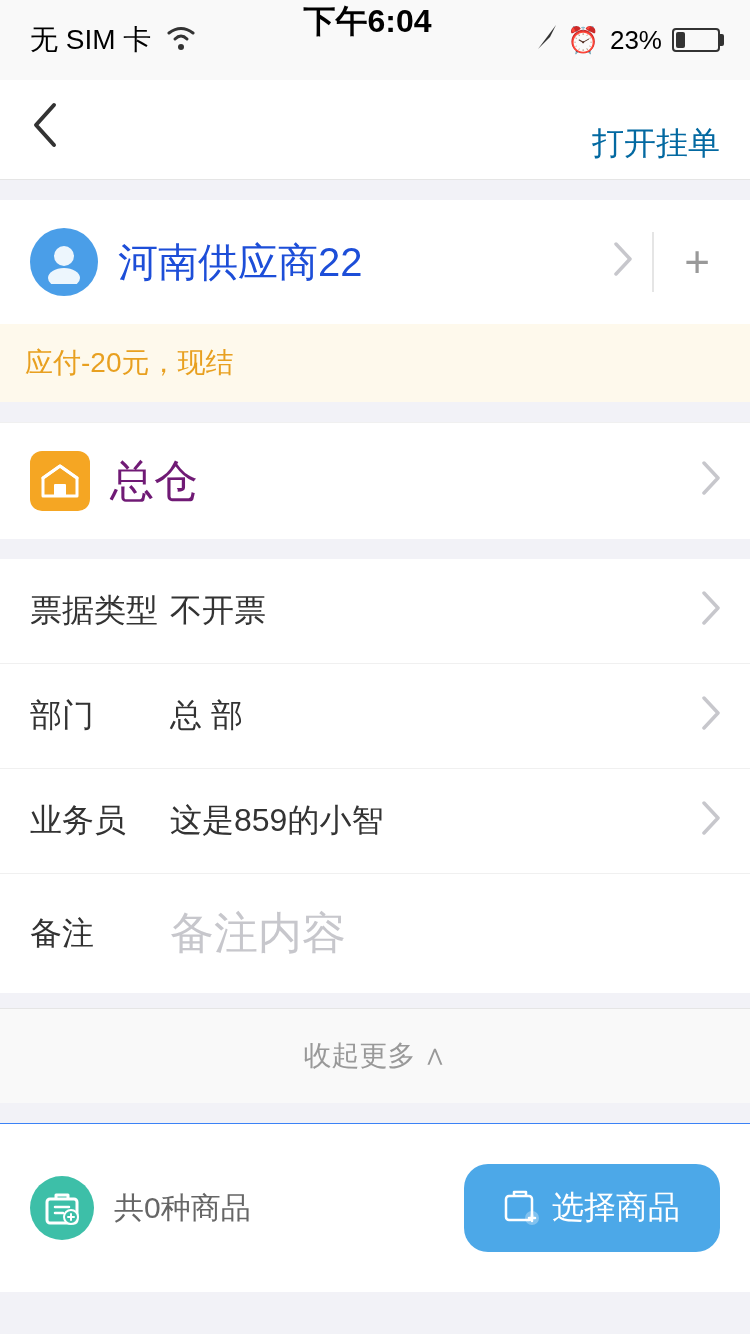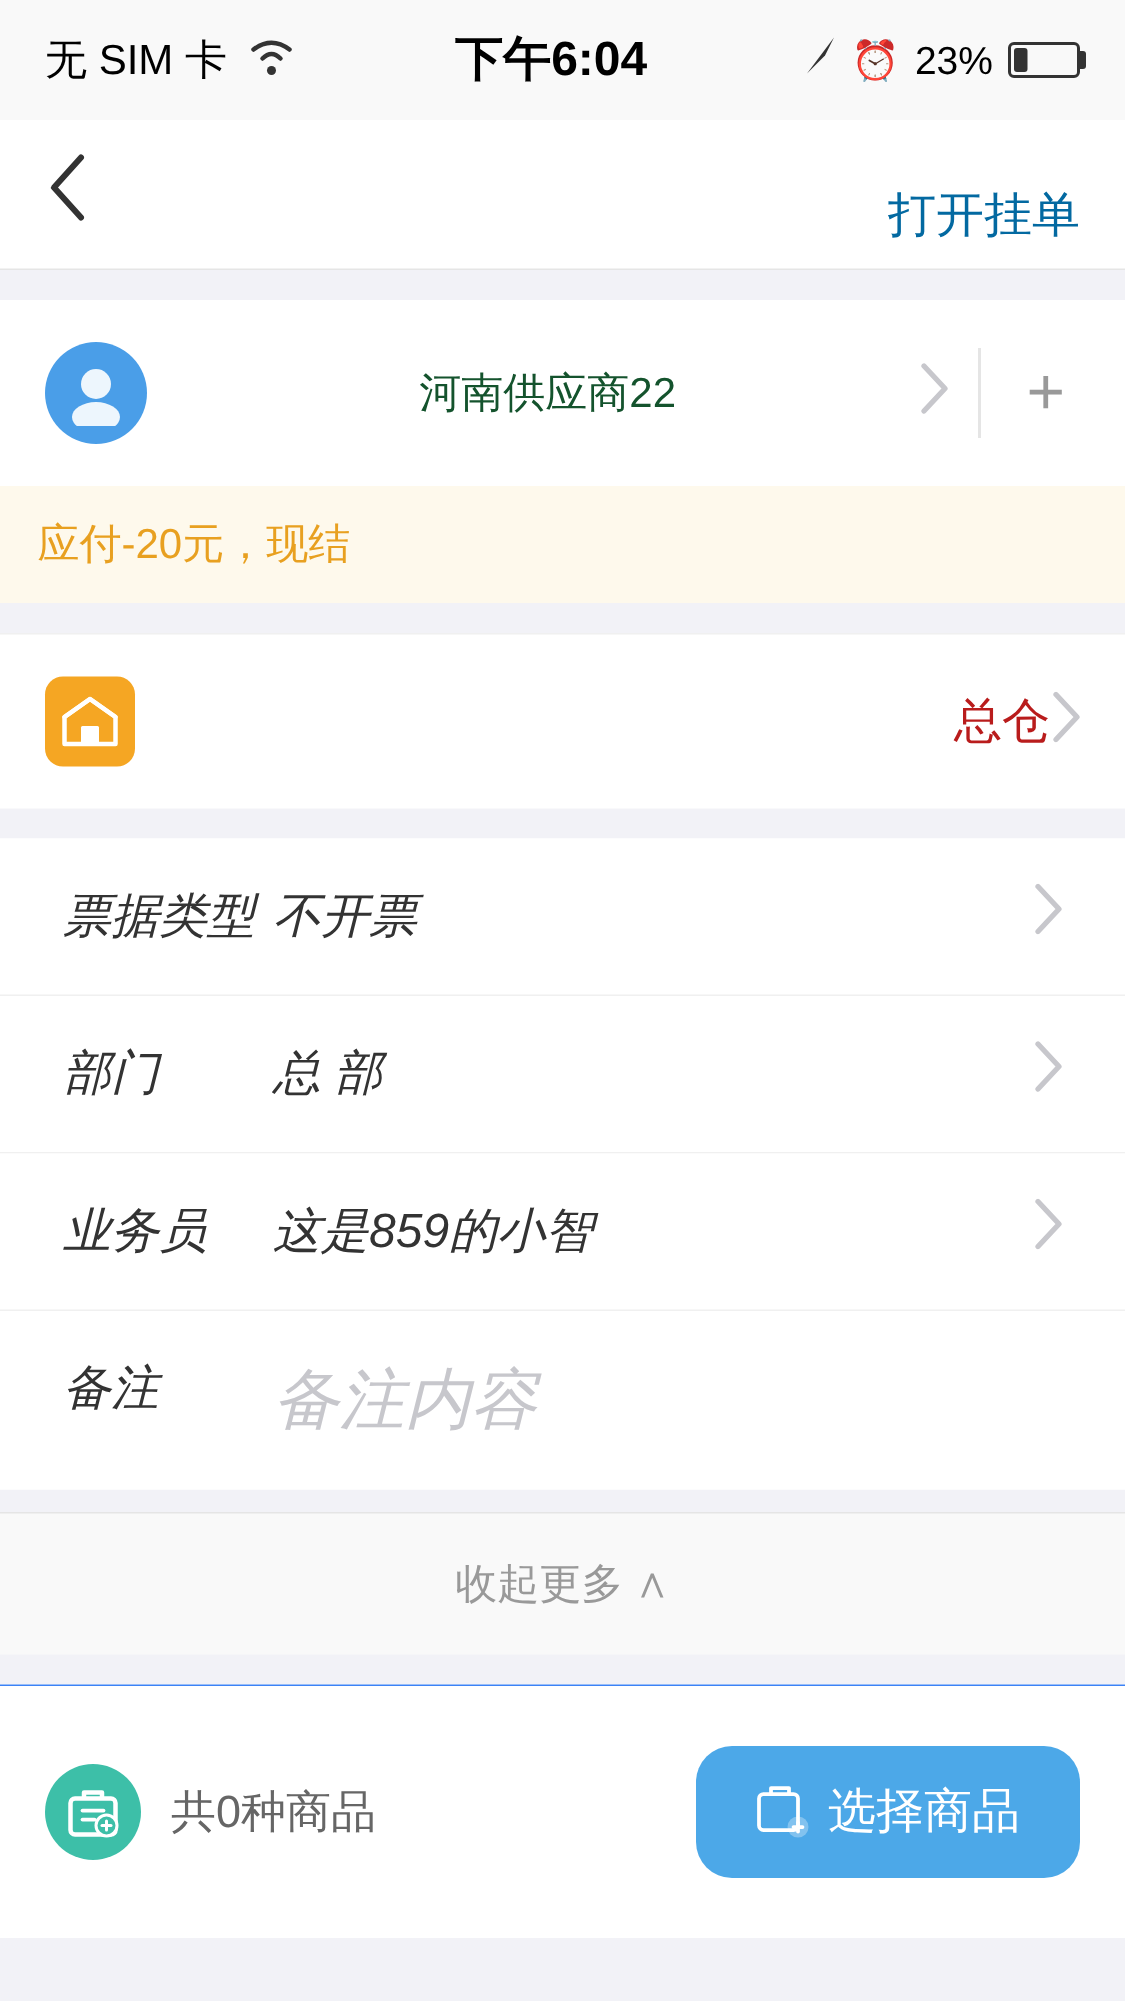--- a/index.html
+++ b/index.html
@@ -11,21 +11,20 @@
       background: #f2f2f7;
       font-size: 32px;
     }
 
     
     .status-bar {
       width: 750px;
       height: 80px;
       background: #f9f9f9;
       display: flex;
-      align-items: center;
       justify-content: space-between;
       padding: 0 30px;
       font-size: 28px;
       font-weight: 500;
     }
     .status-left {
       display: flex;
       align-items: center;
       gap: 12px;
     }
@@ -120,23 +119,22 @@
       border-radius: 50%;
       background: #4a9ee8;
       display: flex;
       align-items: center;
       justify-content: center;
       margin-right: 20px;
       flex-shrink: 0;
     }
     .supplier-name {
       flex: 1;
-      font-size: 28px;
-      color: #14532d;
-      text-align: center;
+      font-size: 40px;
+      color: #1d4ed8;
     }
     .chevron-right {
       color: #c7c7cc;
       font-size: 28px;
     }
     .supplier-divider {
       width: 2px;
       height: 60px;
       background: #e5e5e5;
       margin: 0 20px;
@@ -170,37 +168,35 @@
       border-radius: 12px;
       background: #f5a623;
       display: flex;
       align-items: center;
       justify-content: center;
       margin-right: 20px;
       flex-shrink: 0;
     }
     .warehouse-name {
       flex: 1;
-      font-size: 32px;
-      color: #b91c1c;
-      text-align: right;
+      font-size: 44px;
+      color: #701a75;
     }
 
     
     .form-section {
       background: #fff;
       margin-top: 20px;
     }
     .form-row {
       display: flex;
-      align-items: flex-start;
-      padding: 30px 42px;
+      align-items: center;
+      padding: 30px 30px;
       border-bottom: 1px solid #f0f0f0;
       background: #fff;
-      font-style: italic;
     }
     .form-row:last-child {
       border-bottom: none;
     }
     .form-label {
       font-size: 32px;
       color: #333;
       width: 140px;
       flex-shrink: 0;
     }

